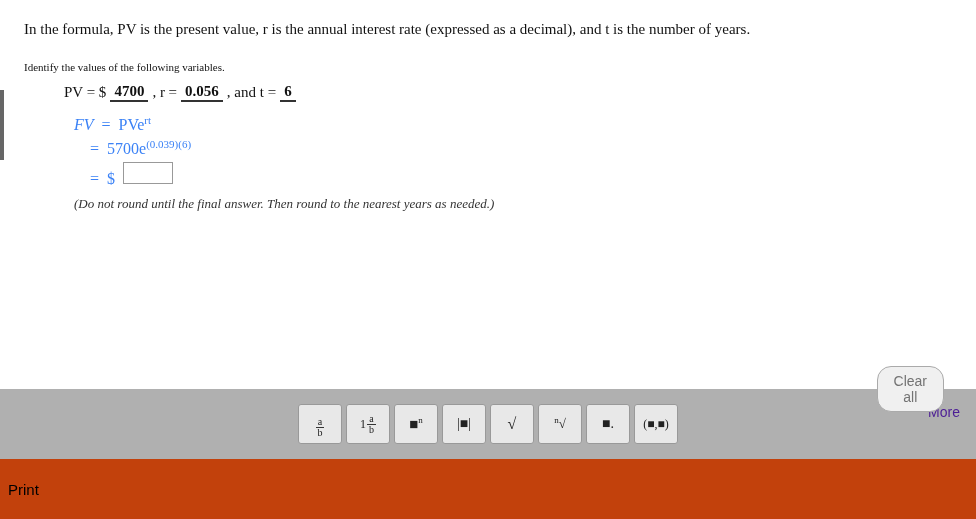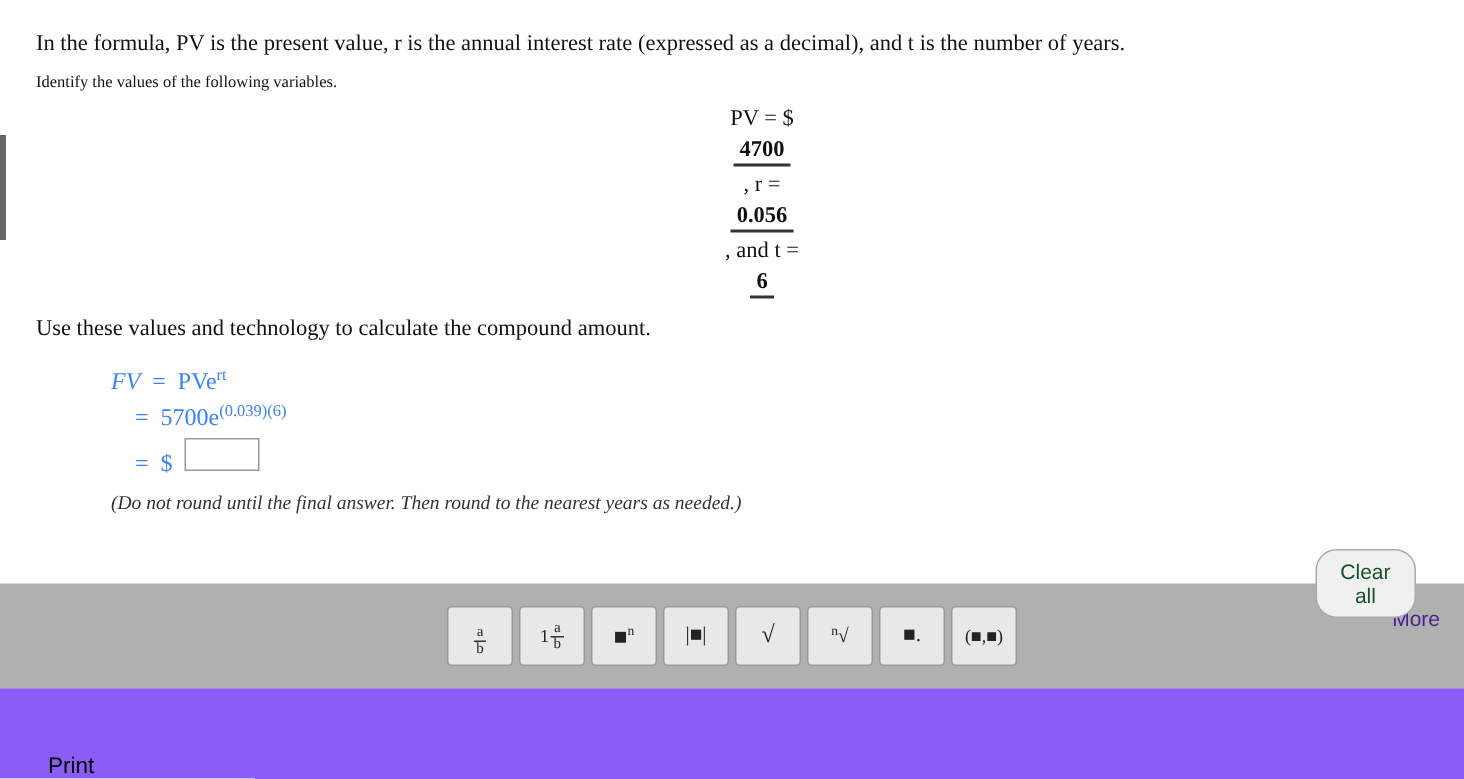--- a/index.html
+++ b/index.html
@@ -14,37 +14,36 @@
     .main-content {
       background: #ffffff;
       width: 976px;
       min-height: 420px;
       padding: 18px 24px 12px 24px;
       position: relative;
     }
     .formula-description {
       font-size: 15px;
       color: #111;
-      margin-bottom: 8px;
+      margin-bottom: 20px;
       line-height: 1.5;
     }
     .identify-line {
       font-size: 11px;
       color: #111;
       margin-bottom: 10px;
     }
     .values-line {
       font-size: 15px;
       color: #111;
       margin-left: 40px;
       margin-bottom: 12px;
       display: flex;
       align-items: center;
       gap: 4px;
-      flex-direction: column;
     }
     .highlight-box {
       border-bottom: 2px solid #333;
       padding: 0 4px;
       background: transparent;
       font-weight: bold;
     }
     .use-values-line {
       font-size: 15px;
       color: #111;
@@ -123,32 +122,32 @@
       background: #f0f0f0;
       border: 1px solid #aaa;
       border-radius: 14px;
       padding: 6px 16px;
       font-size: 14px;
       cursor: pointer;
       font-family: Arial, sans-serif;
       position: absolute;
       right: 16px;
       bottom: 8px;
-      color: #14532d;
+      color: #737373;
     }
     .bottom-bar {
-      background: #8b5cf6;
+      background: #c2410c;
       width: 976px;
       height: 60px;
       position: absolute;
       bottom: 0;
       left: 0;
       display: flex;
-      align-items: flex-end;
-      padding-left: 32px;
+      align-items: center;
+      padding-left: 8px;
     }
     .print-link {
       font-size: 15px;
       color: #000;
       text-decoration: none;
       cursor: pointer;
       font-family: Arial, sans-serif;
     }
     .left-accent {
       width: 4px;
@@ -188,21 +187,20 @@
 
   <div class="values-line">
     <span>PV = $</span>
     <span class="highlight-box">4700</span>
     <span>, r =</span>
     <span class="highlight-box">0.056</span>
     <span>, and t =</span>
     <span class="highlight-box">6</span>
   </div>
 
-  <p class="use-values-line">Use these values and technology to calculate the compound amount.</p>
 
   <div class="math-block">
     <div class="math-line">
       <span class="fv-label">FV</span>
       <span>&nbsp;=&nbsp;</span>
       <span>PVe<sup>rt</sup></span>
     </div>
     <div class="math-line">
       <span>&nbsp;&nbsp;&nbsp;</span>
       <span>=&nbsp;</span>

